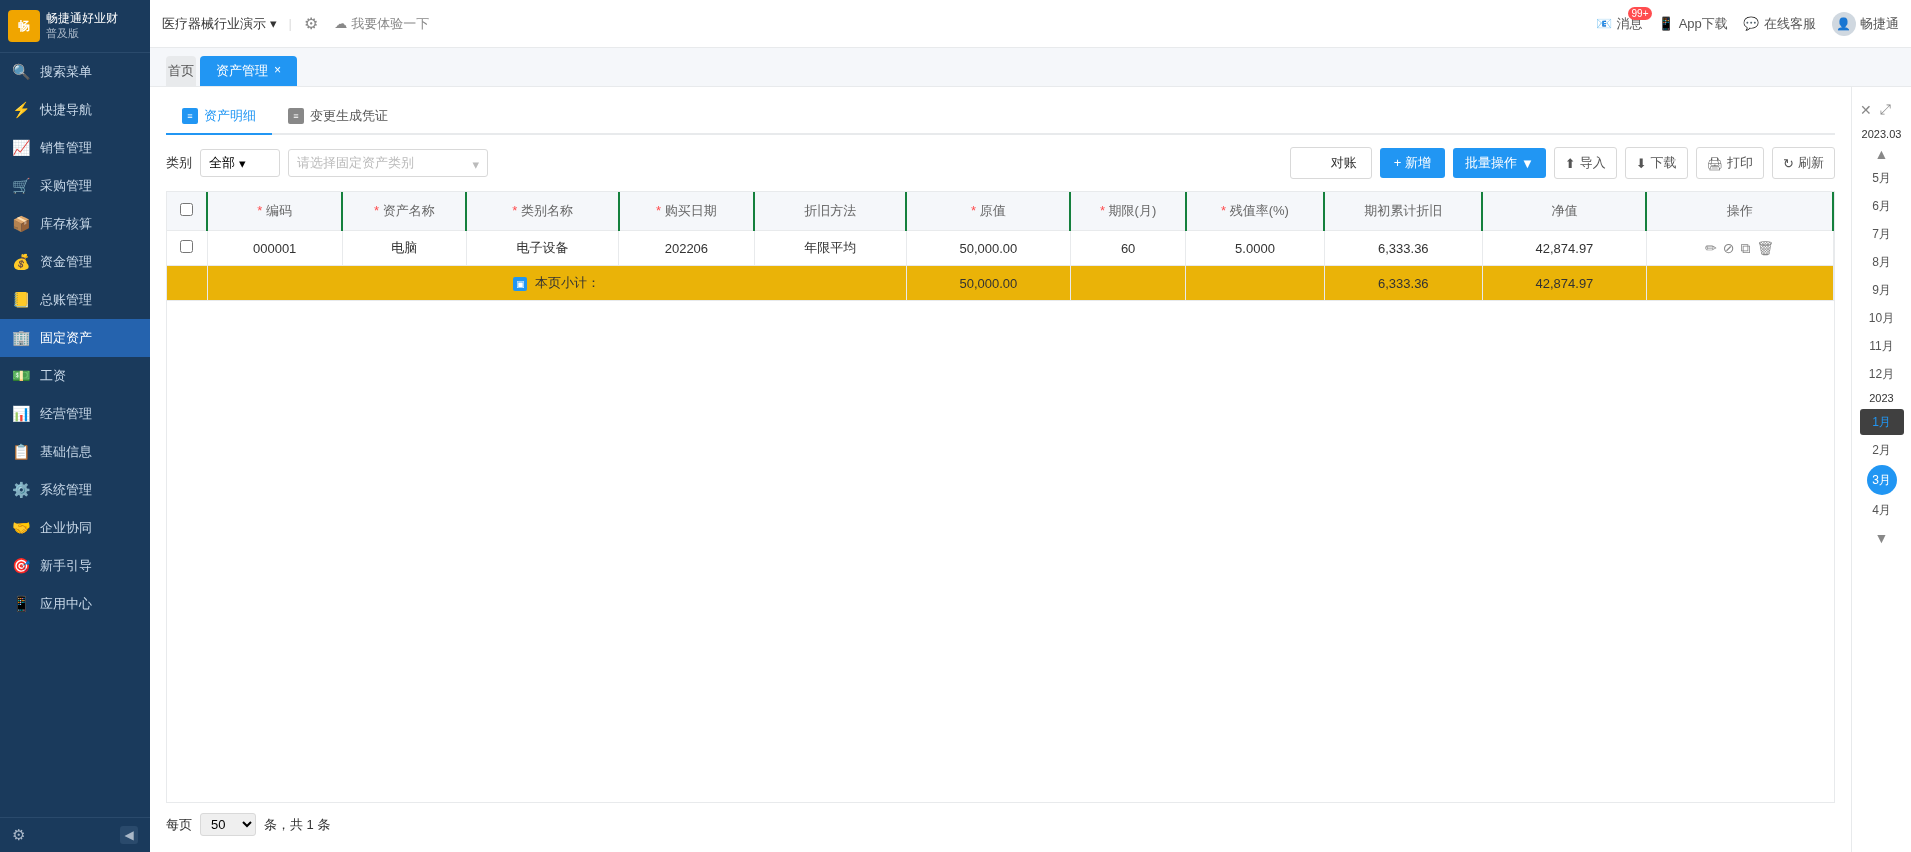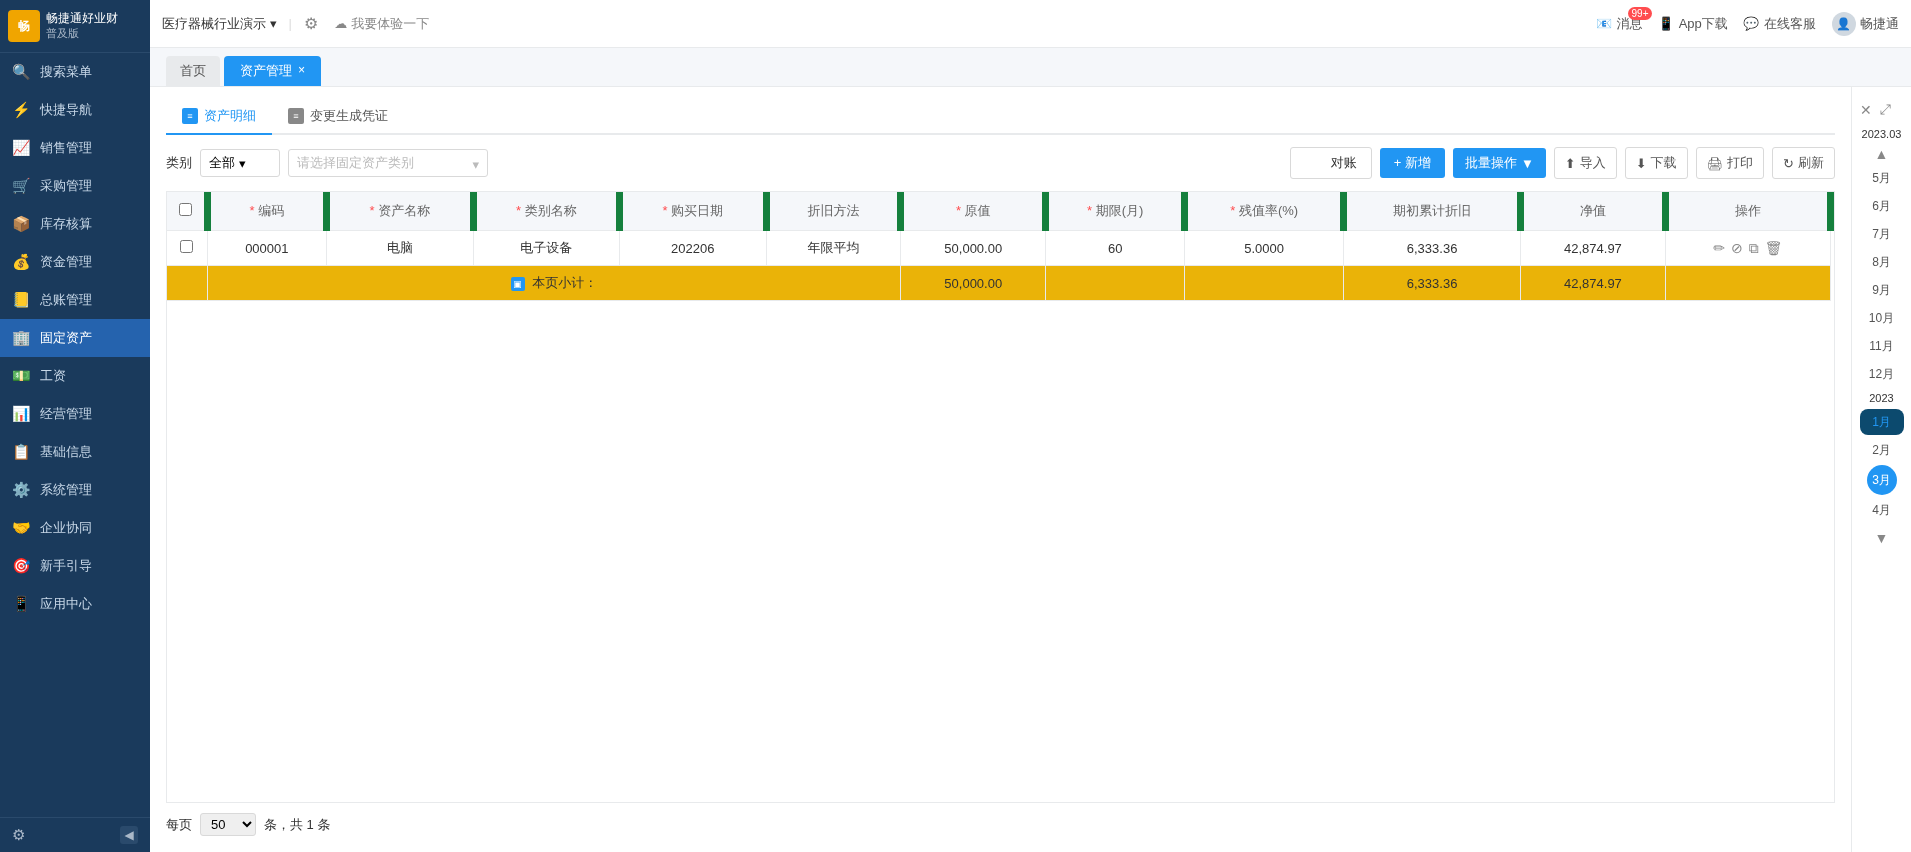--- a/index.html
+++ b/index.html
@@ -185,21 +185,21 @@
       background: #2196f3;
       color: white;
       font-family: Liberation Mono, monospace;
     }
     .tab-close {
       font-size: 12px;
       line-height: 1;
       cursor: pointer;
     }
     .tab-home {
-      padding: 6px 14px;
+      padding: 6px 2px;
       color: #555;
     }
 
     
     .content {
       flex: 1;
       display: flex;
       overflow: hidden;
       background: white;
     }
@@ -339,24 +339,24 @@
     }
     table {
       width: 100%;
       border-collapse: collapse;
       font-size: 13px;
     }
     thead tr {
       background: #f5f7fa;
     }
     thead th {
-      padding: 10px 8px;
+      padding: 10px 0;
       text-align: center;
       border-bottom: 1px solid #e8eaec;
-      border-right: 7px solid #15803d;
+      border-right: 2px solid #15803d;
       color: #666;
       font-weight: normal;
       white-space: nowrap;
     }
     thead th.required::before {
       content: '* ';
       color: #ff4d4f;
     }
     tbody tr {
       background: white;
@@ -434,23 +434,22 @@
     }
     .month-item.active {
       background: #2196f3;
       color: white;
       border-radius: 50%;
       width: 30px;
       height: 30px;
       margin: 1px auto;
     }
     .month-item.current-year {
-      background: #0c4a6e;
+      background: #404040;
       color: #2196f3;
-      border-radius: 8px;
     }
     .panel-controls {
       display: flex;
       gap: 4px;
     }
     .panel-ctrl-btn {
       cursor: pointer;
       color: #888;
       font-size: 14px;
       background: none;

